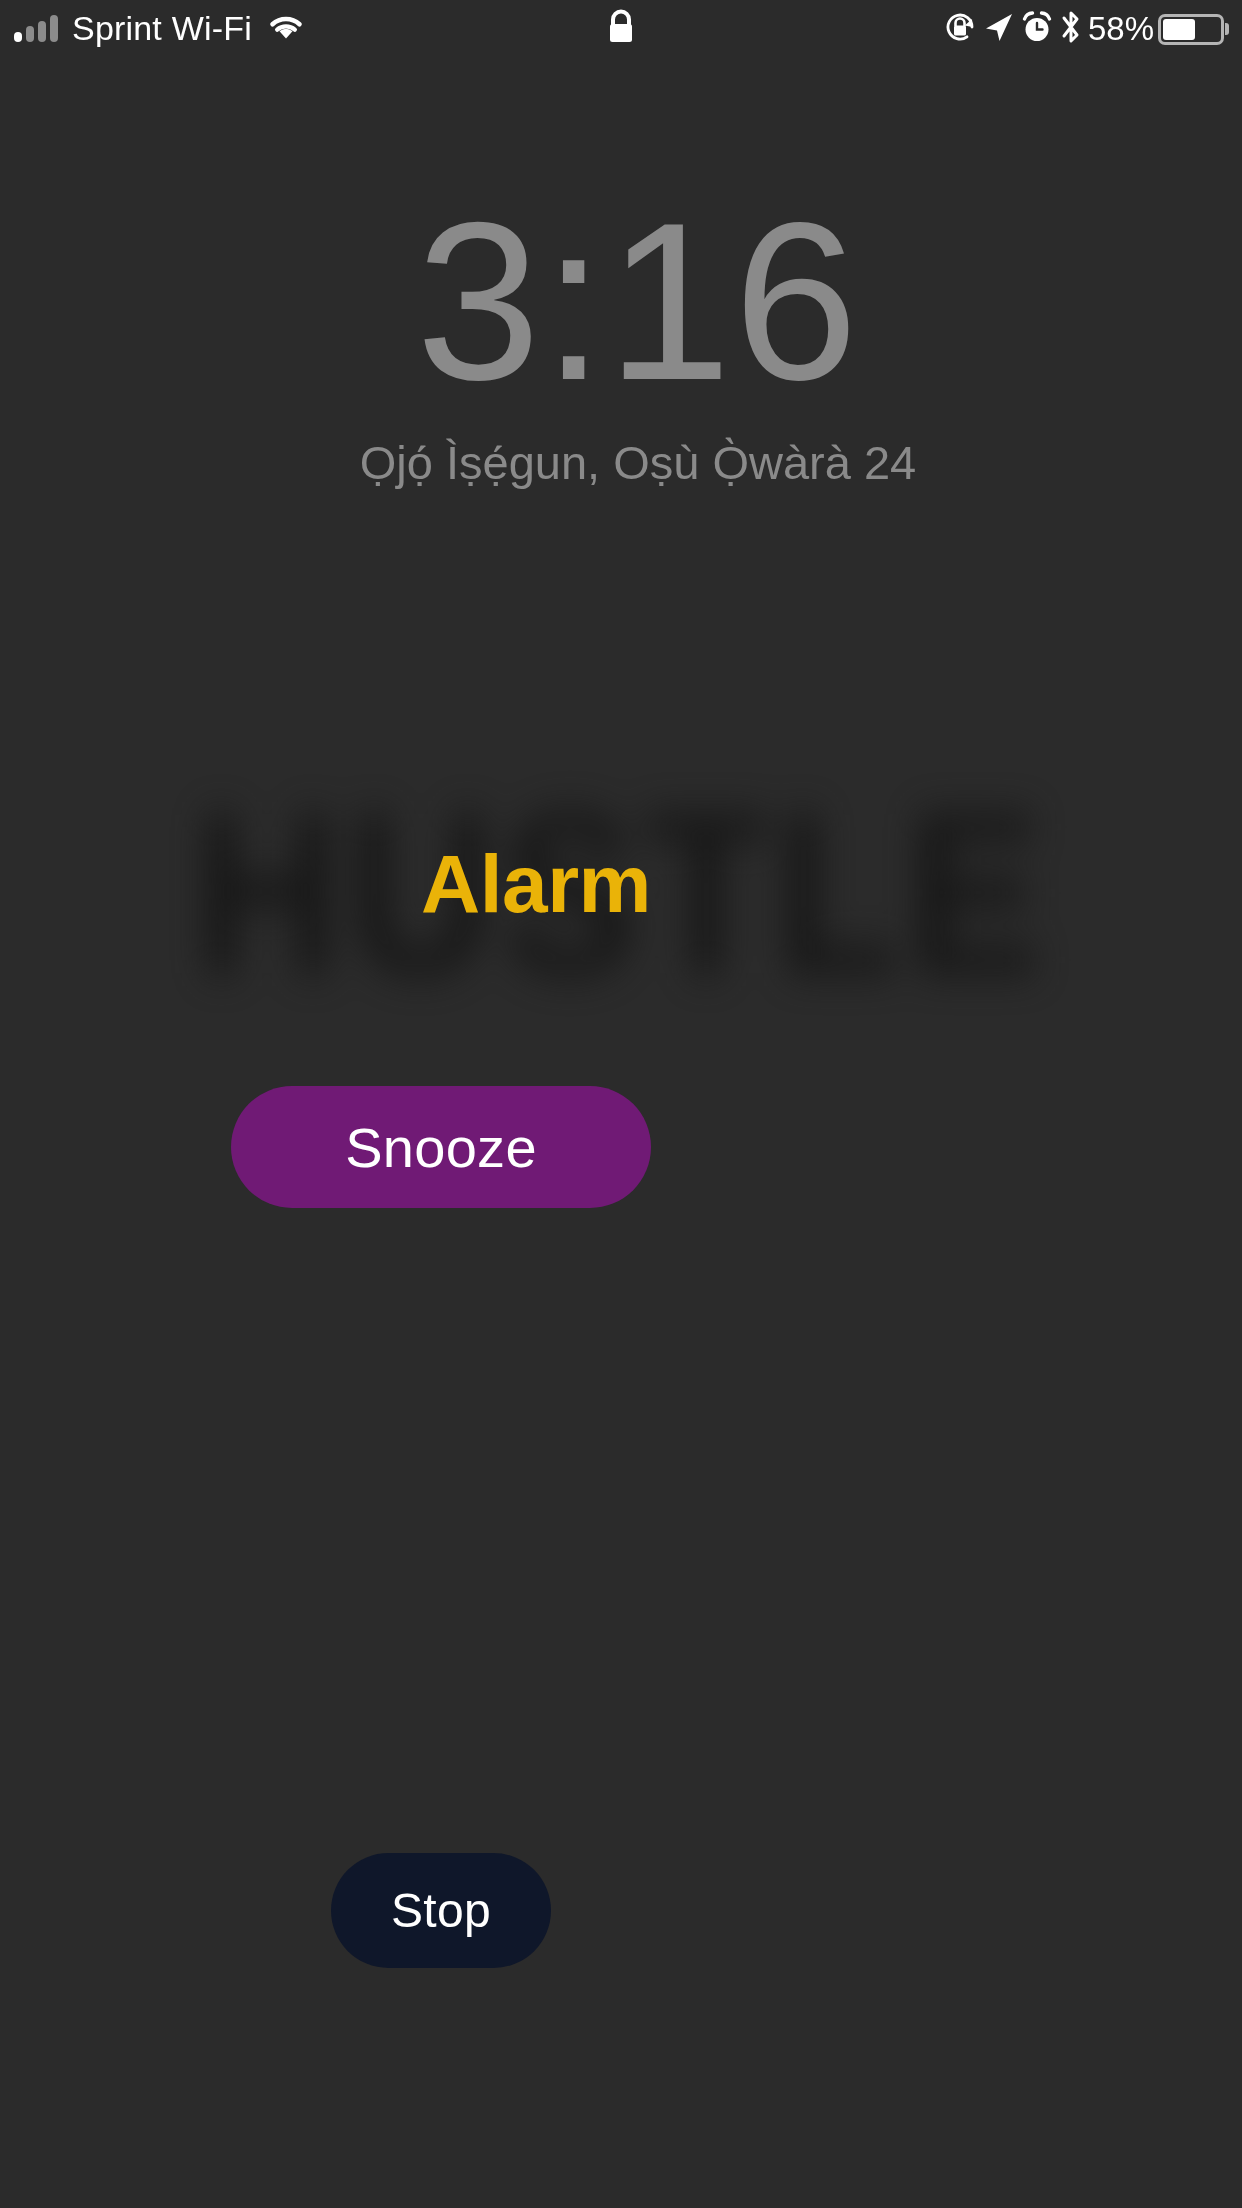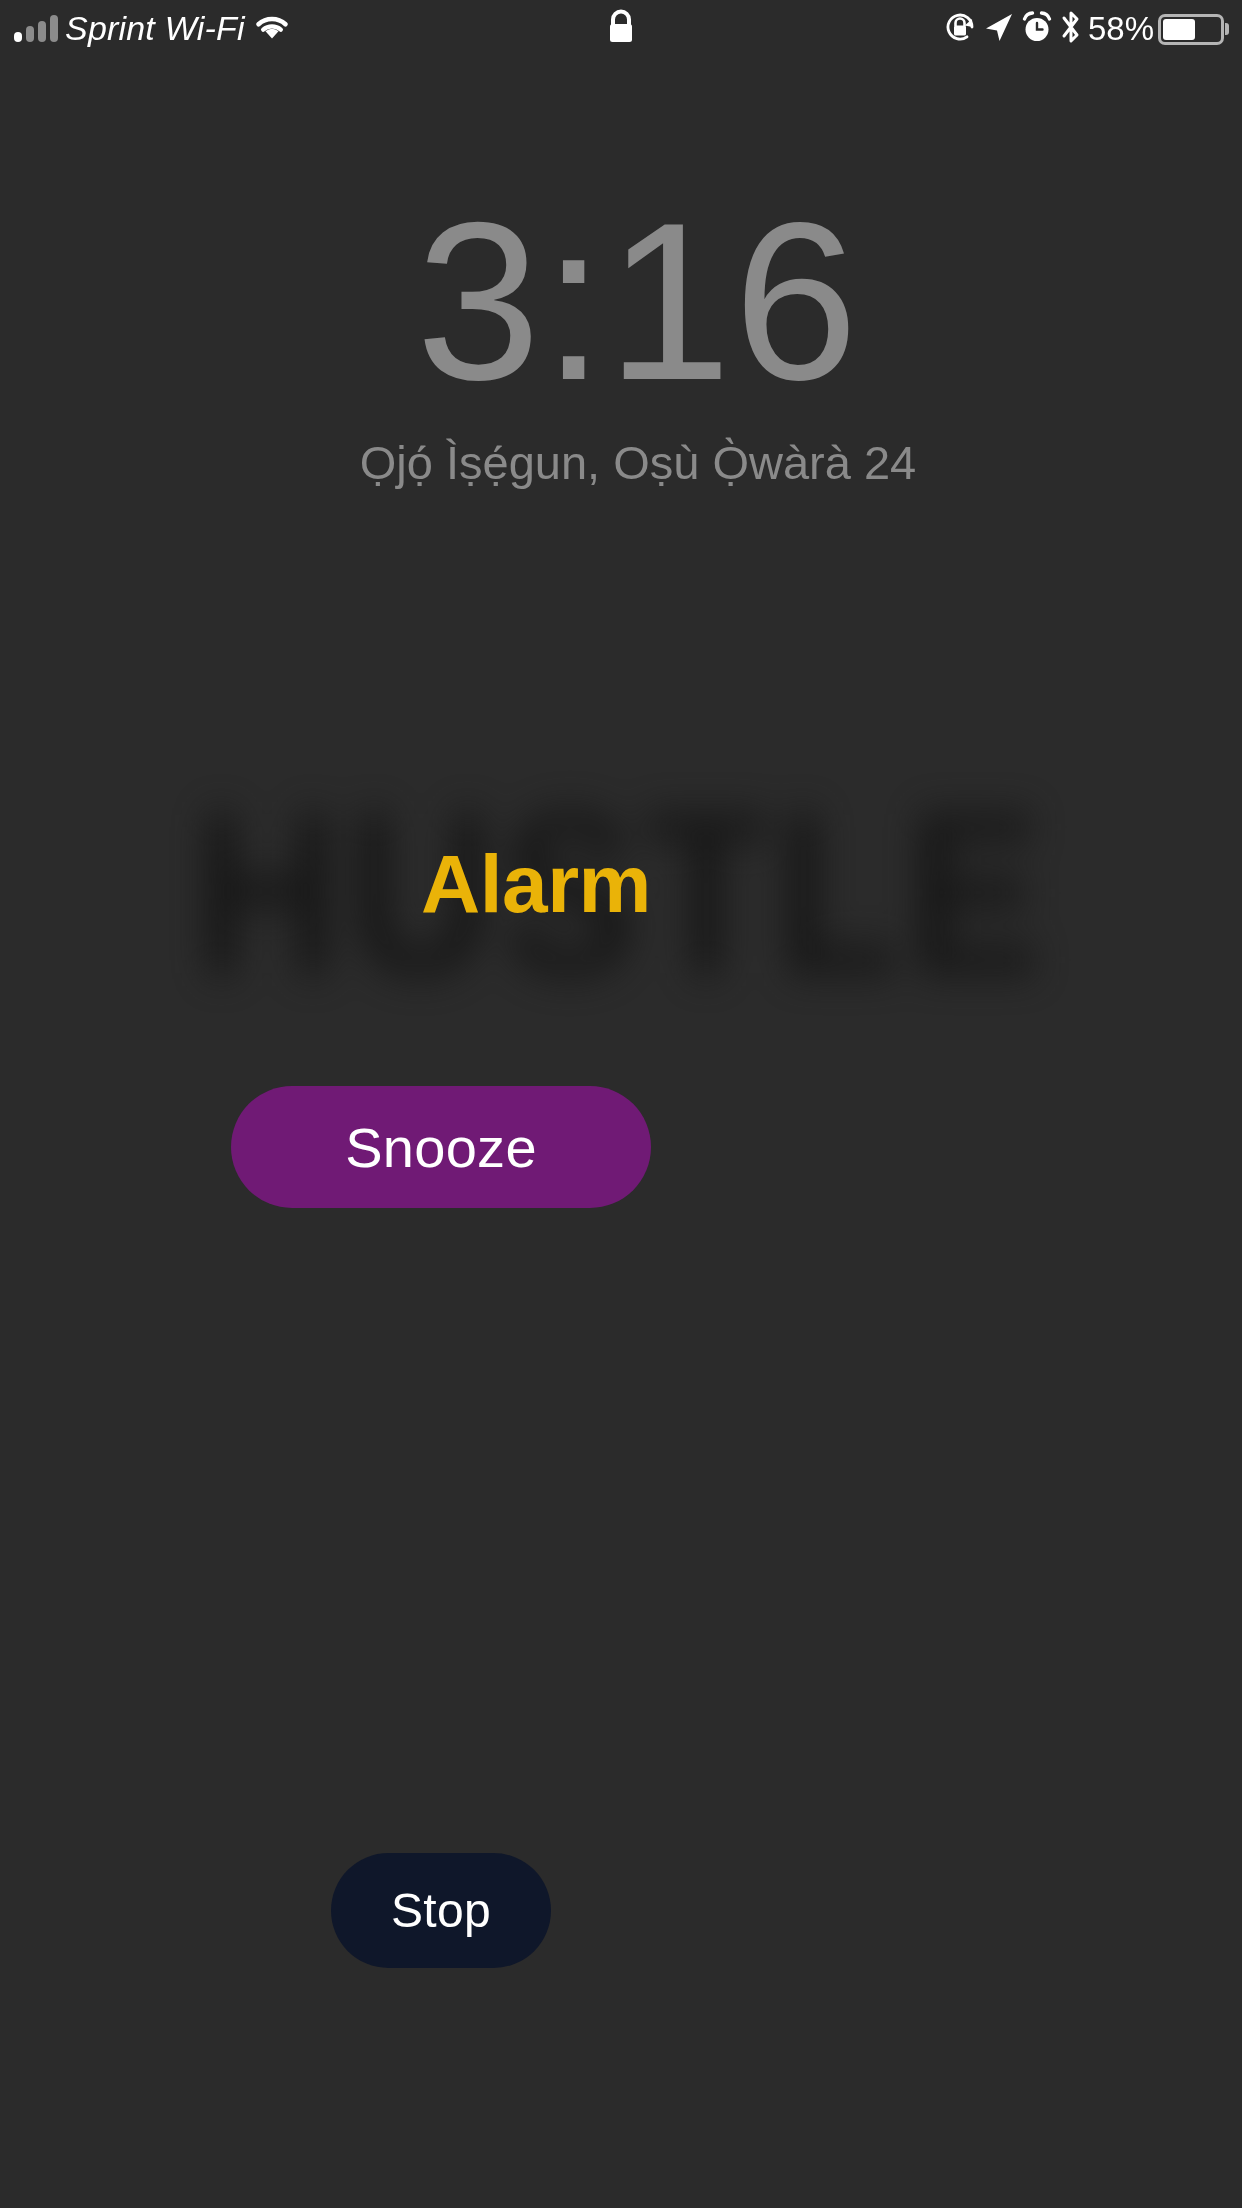--- a/index.html
+++ b/index.html
@@ -52,22 +52,21 @@
     height: 58px;
     display: flex;
     align-items: center;
     color: #ffffff;
     z-index: 20;
   }
   .sb-left {
     display: flex;
     align-items: center;
     margin-left: 14px;
-    gap: 7px;
-    font-style: italic;
+    gap: 14px;
   }
   .sb-center {
     position: absolute;
     left: 0;
     width: 1242px;
     display: flex;
     justify-content: center;
     align-items: center;
     pointer-events: none;
   }

